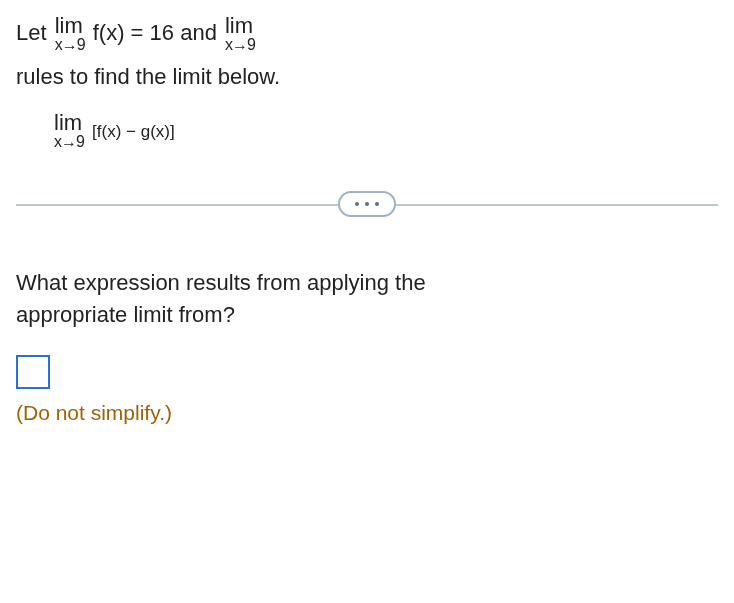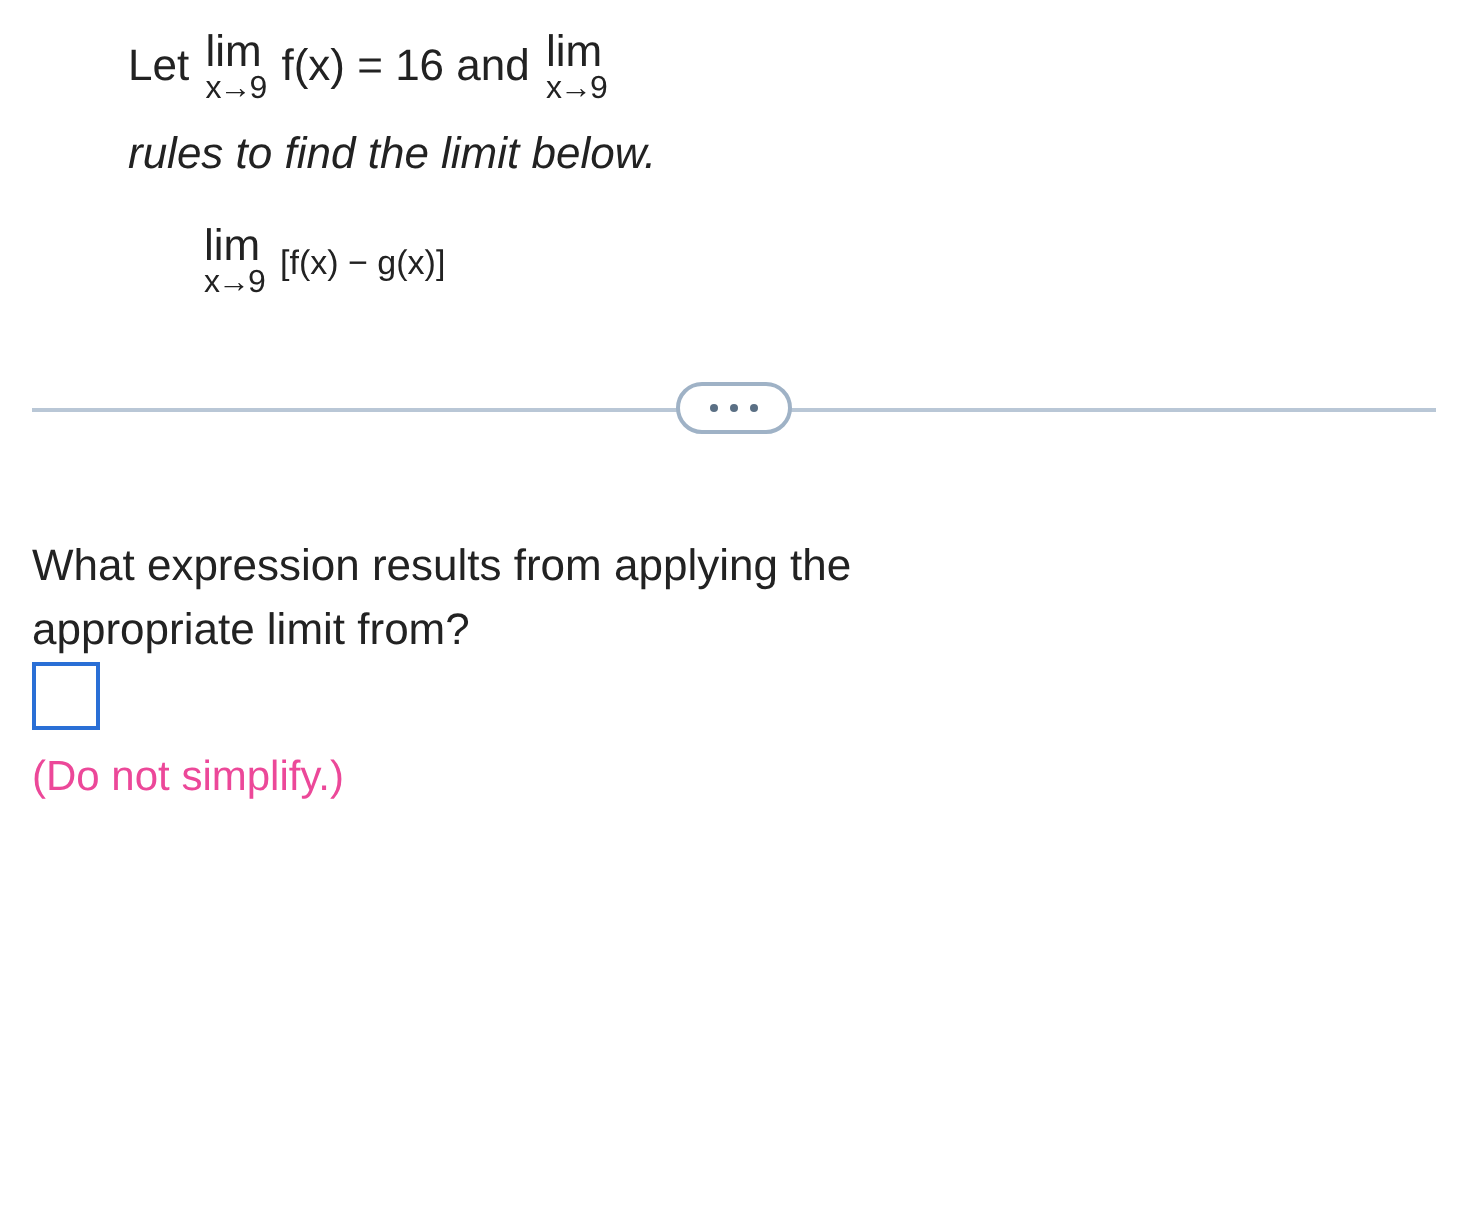--- a/index.html
+++ b/index.html
@@ -6,32 +6,32 @@
     body {
       width: 734px;
       height: 603px;
       font-family: Arial, Helvetica, sans-serif;
       font-size: 22px;
       color: #222;
       background: #fff;
       padding: 14px 16px;
       position: relative;
     }
-    .problem-statement { line-height: 1.5; margin-left: 48px; }
+    .problem-statement { line-height: 1.5; }
     .limit-block {
       display: inline-block;
       vertical-align: middle;
       text-align: left;
       line-height: 1.05;
       margin: 0 2px;
     }
     .limit-top { font-size: 22px; }
     .limit-bottom { font-size: 16px; }
     .row1 { margin-bottom: 6px; }
-    .row2 { margin-bottom: 18px; font-style: italic; }
+    .row2 { margin-bottom: 18px; }
     .main-expr { margin-left: 36px; margin-bottom: 38px; margin-top: 8px; }
     .main-expr .after { font-size: 17px; }
 
     .divider-wrap {
       position: relative;
       height: 30px;
       margin: 22px 0 48px 0;
     }
     .divider-line {
       position: absolute;
@@ -51,30 +51,30 @@
       align-items: center;
       justify-content: center;
     }
     .divider-pill .dot {
       width: 4px; height: 4px;
       background: #5a6f84;
       border-radius: 50%;
       margin: 0 3px;
     }
 
-    .question-text { line-height: 1.45; }
+    .question-text { line-height: 1.45; margin-bottom: 24px; }
 
     .answer-box {
       display: inline-block;
       width: 34px;
       height: 34px;
       border: 2px solid #2a6fd6;
       margin-bottom: 6px;
     }
-    .hint-text { color: #ec4899; font-size: 21px; }
+    .hint-text { color: #a16207; font-size: 21px; }
 
     .arrow { letter-spacing: -1px; }
     .nowrap { white-space: nowrap; }
   </style>
 </head>
 <body>
 
 
 
 <div class="problem-statement">

